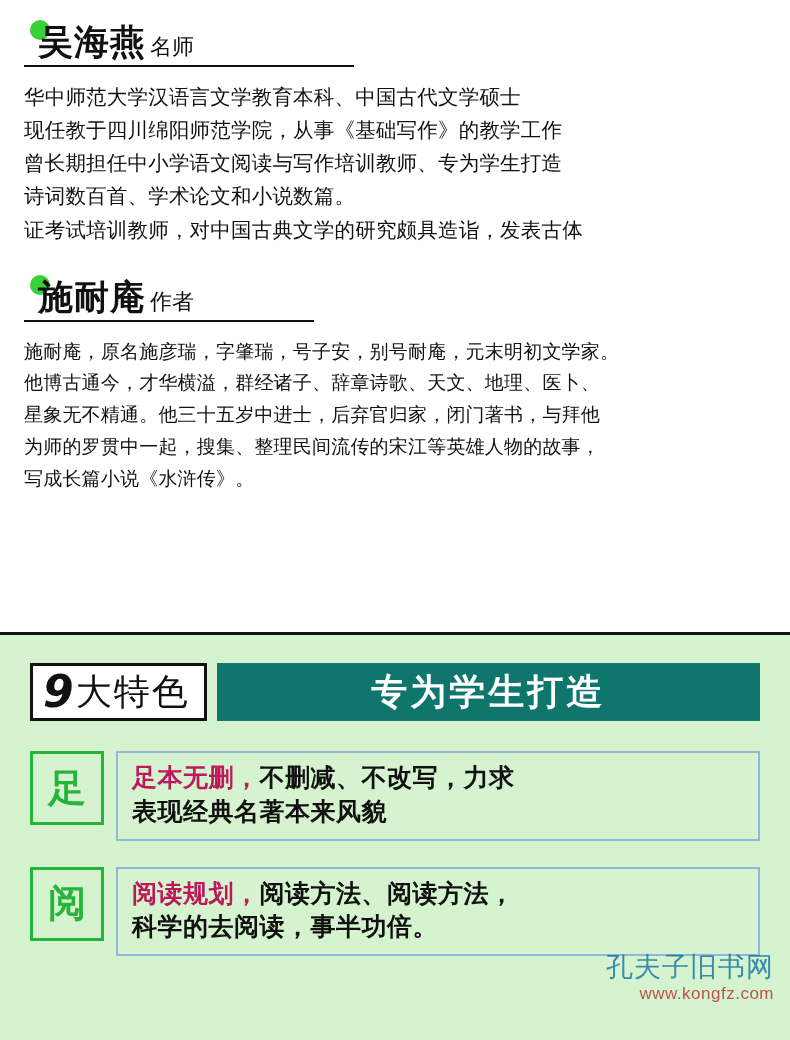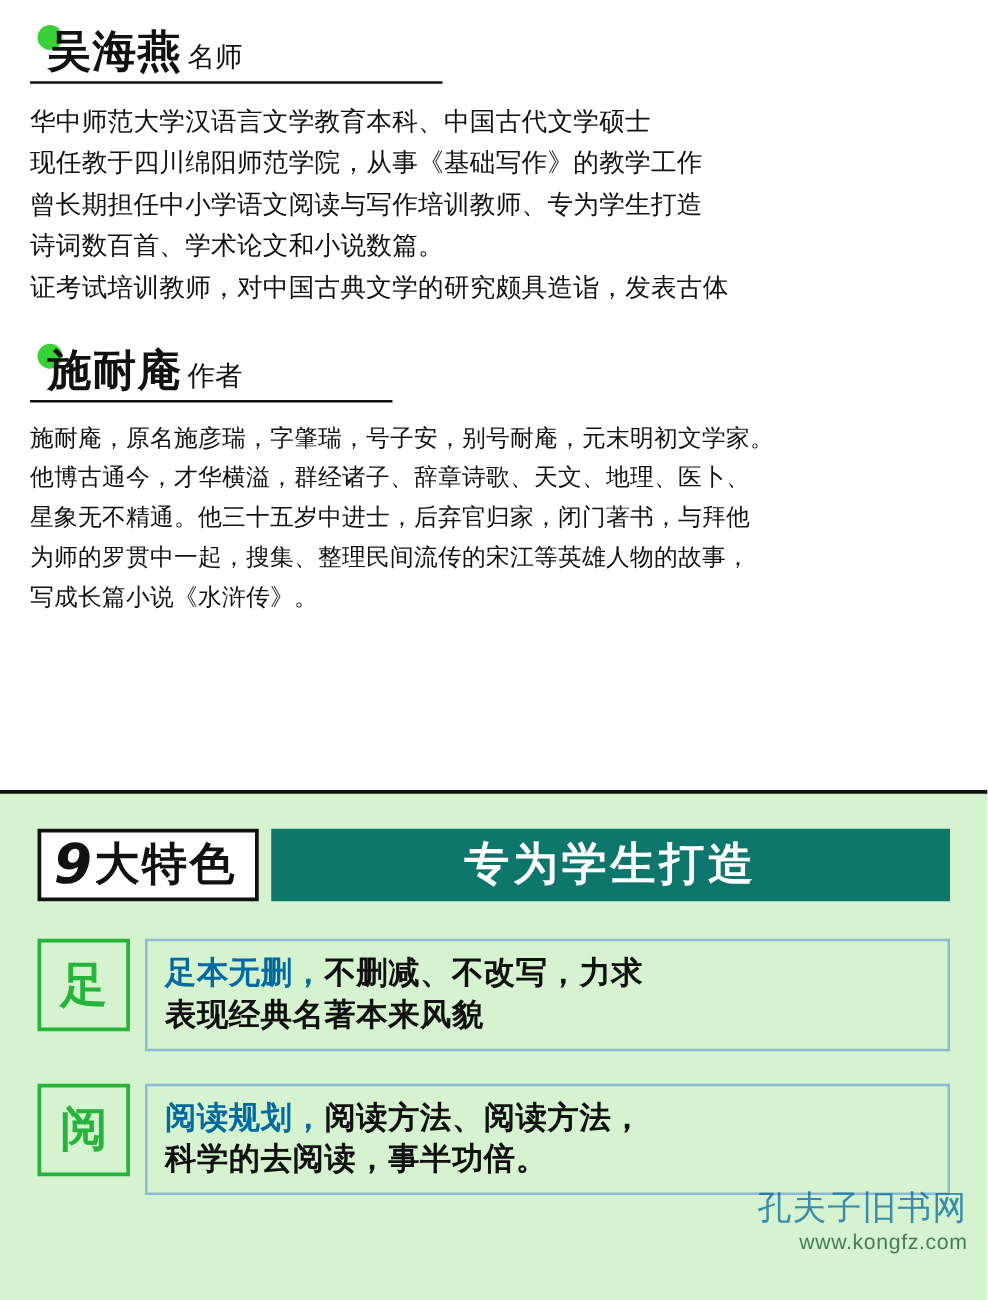--- a/index.html
+++ b/index.html
@@ -132,21 +132,21 @@
     font-weight: bold;
     font-size: 44px;
     line-height: 1;
     color: #111;
     margin-right: 2px;
     font-style: italic;
   }
 
   .banner-left-text {
     font-family: "DejaVu Sans", sans-serif;
-    font-weight: bold;
+    font-weight: normal;
     font-size: 36px;
     line-height: 1;
     letter-spacing: 2px;
     color: #111;
   }
 
   .banner-right {
     flex: 1;
     margin-left: 10px;
     background: #0f766e;
@@ -204,21 +204,21 @@
   .feature-line {
     font-family: "DejaVu Sans", sans-serif;
     font-weight: bold;
     font-size: 25px;
     line-height: 1.35;
     color: #111;
     letter-spacing: 0.5px;
   }
 
   .feature-line .hl {
-    color: #0369a1;
+    color: #be185d;
   }
 
   
   .watermark {
     position: absolute;
     right: 16px;
     bottom: 36px;
     text-align: right;
     pointer-events: none;
   }
@@ -228,21 +228,21 @@
     font-size: 27px;
     color: #0369a1;
     letter-spacing: 1px;
     line-height: 1.1;
     opacity: 0.75;
   }
 
   .wm-url {
     font-family: "Liberation Sans", sans-serif;
     font-size: 17px;
-    color: #14532d;
+    color: #b91c1c;
     letter-spacing: 0.5px;
     margin-top: 2px;
     opacity: 0.75;
   }
 </style>
 </head>
 <body>
 
 <div class="page">
 

